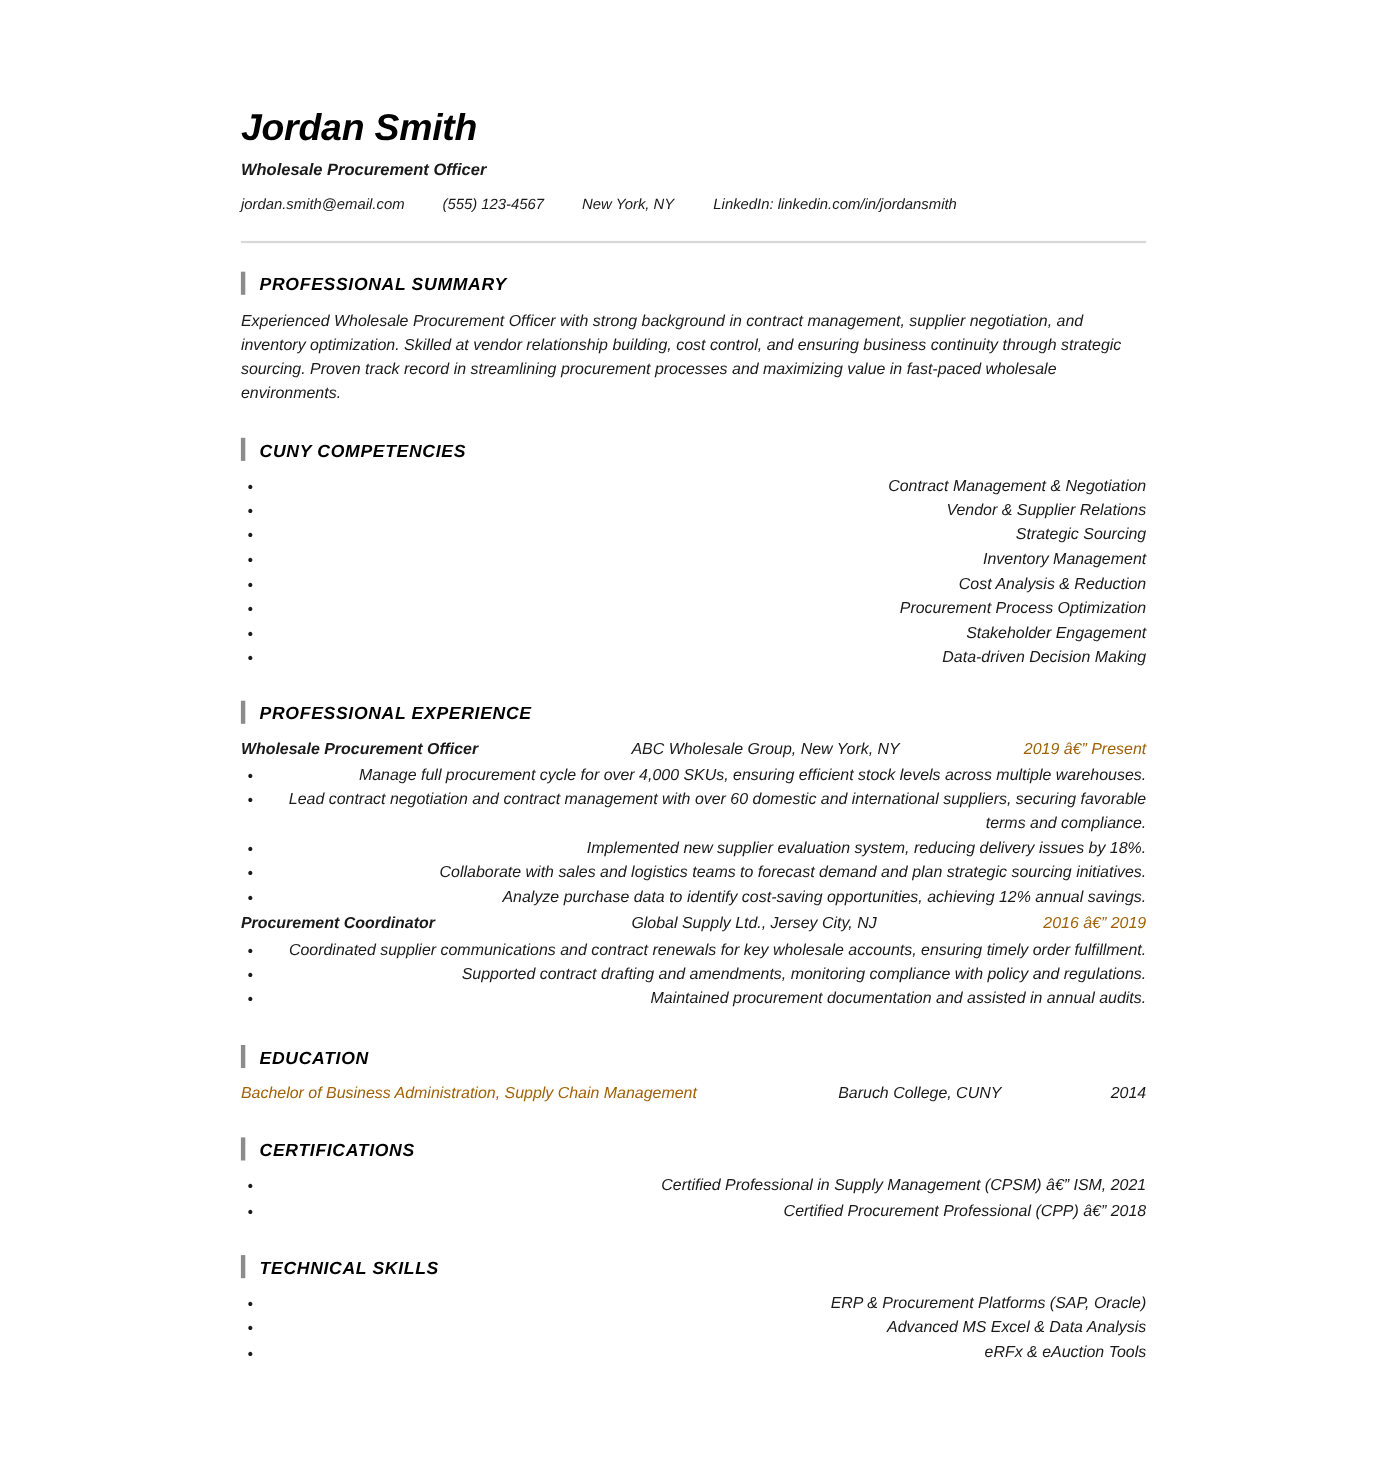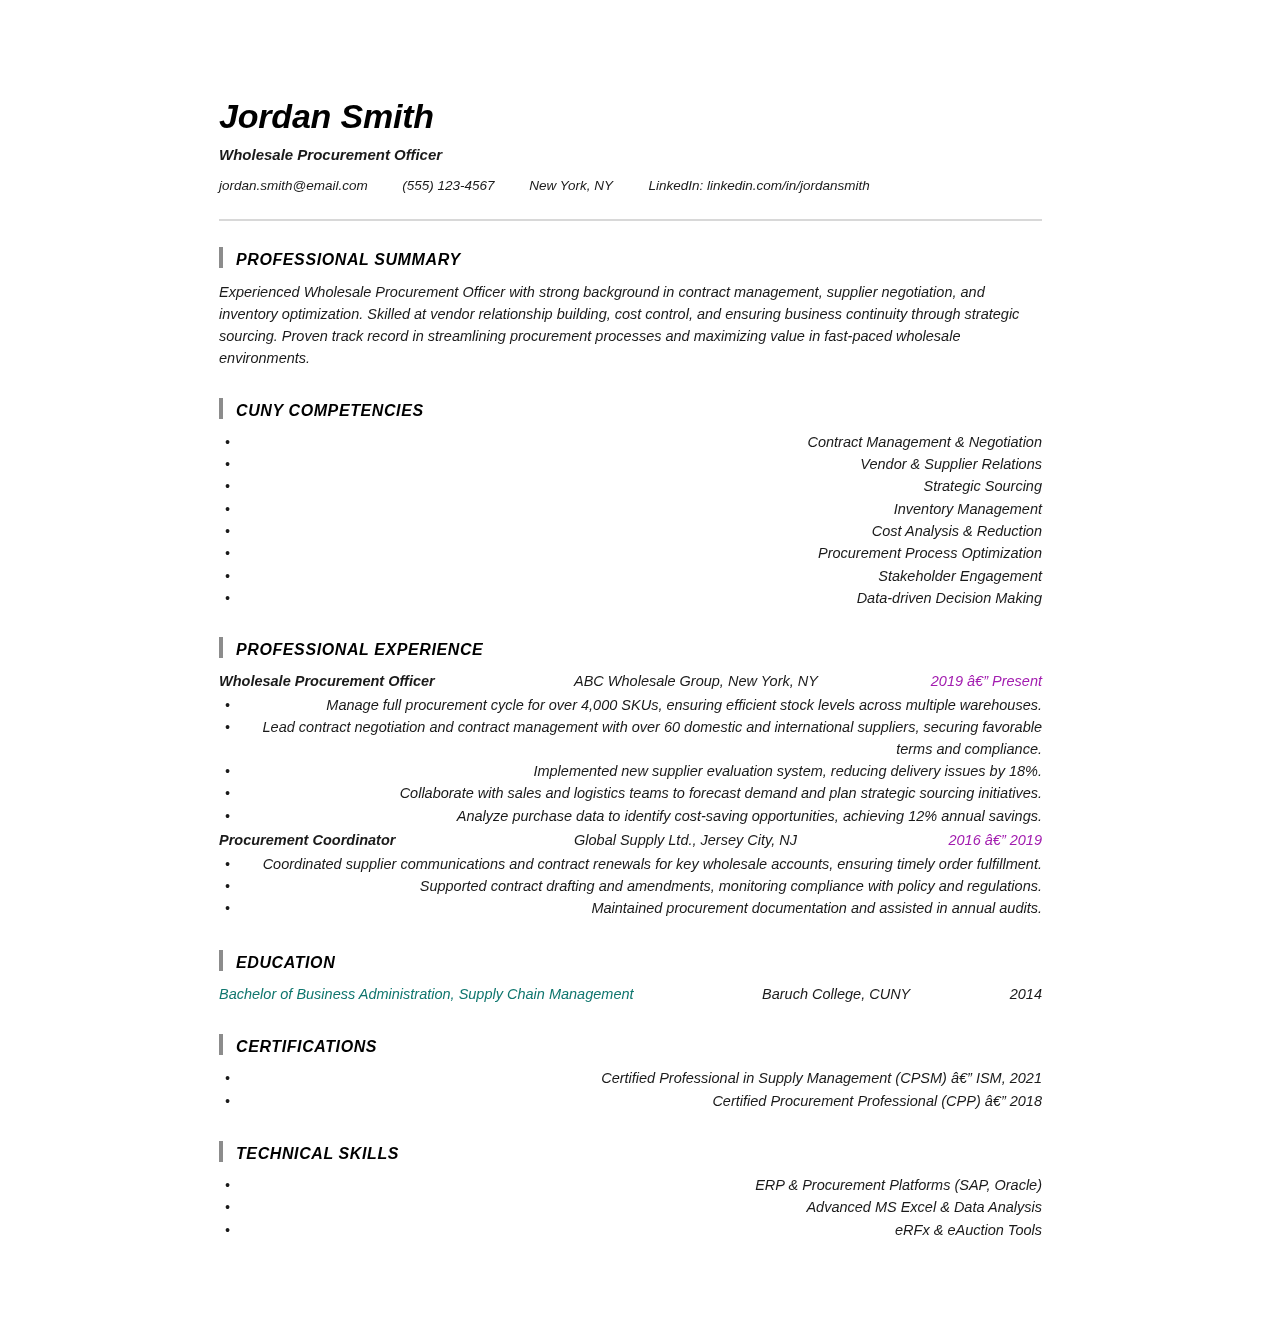--- a/index.html
+++ b/index.html
@@ -130,36 +130,36 @@
     color: #1a1a1a;
   }
   .entry-org {
     flex: 1 1 auto;
     color: #1a1a1a;
     margin-left: 17px;
   }
   .entry-dates {
     flex: 0 0 auto;
     text-align: left;
-    color: #a21caf;
+    color: #a16207;
     white-space: nowrap;
   }
   .exp-bullets { margin-top: 1px; }
 
   
   .edu-row {
     display: flex;
     align-items: baseline;
     font-size: 14.5px;
     line-height: 1.5;
   }
   .edu-degree {
     flex: 0 0 auto;
     width: 543px;
-    color: #0f766e;
+    color: #a16207;
   }
   .edu-school {
     flex: 1 1 auto;
     color: #1a1a1a;
   }
   .edu-year {
     flex: 0 0 auto;
     text-align: right;
     color: #1a1a1a;
     white-space: nowrap;

